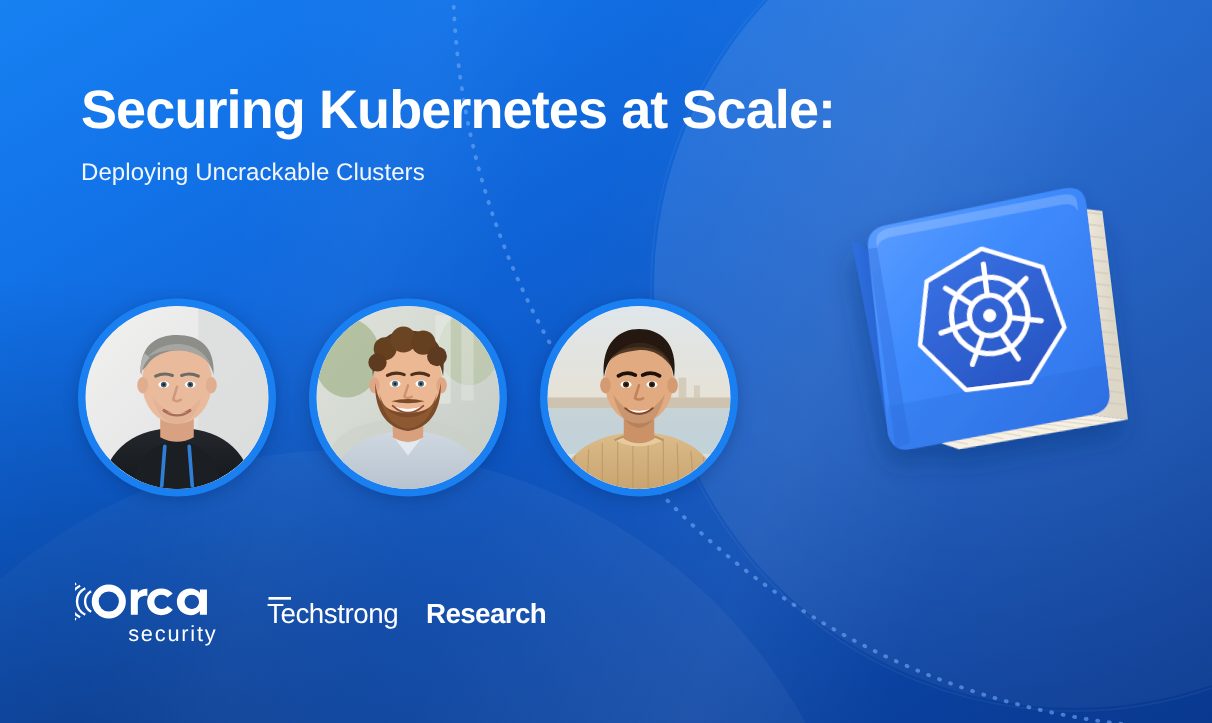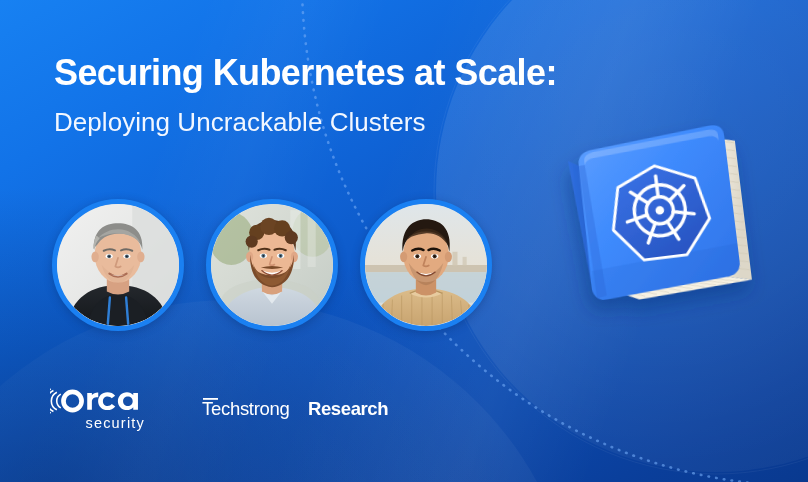--- a/index.html
+++ b/index.html
@@ -96,21 +96,21 @@
   .headline {
     font-size:36px;
     font-weight:700;
     color:#ffffff;
     letter-spacing:-0.6px;
     line-height:1.16;
     white-space:nowrap;
   }
   .subhead {
     margin-top:12px;
-    font-size:26px;
+    font-size:16px;
     font-weight:300;
     color:#f2f7ff;
     letter-spacing:0.05px;
     line-height:1.25;
     white-space:nowrap;
   }
 
   
   .speakers {
     position:absolute;
@@ -130,21 +130,21 @@
   }
   .avatar .photo { position:absolute; inset:0; overflow:hidden; border-radius:50%; }
   .avatar svg { display:block; width:100%; height:100%; }
 
   
   .logos {
     position:absolute;
     left:50px; bottom:52px;
     display:flex;
     align-items:center;
-    gap:56px;
+    gap:32px;
   }
   .orca-logo { display:flex; flex-direction:column; align-items:flex-start; }
   .orca-logo .orca-mark { display:block; }
   .orca-sub {
     align-self:flex-end;
     margin-top:1px;
     margin-right:1px;
     font-size:14.5px;
     font-weight:400;
     letter-spacing:1.2px;

